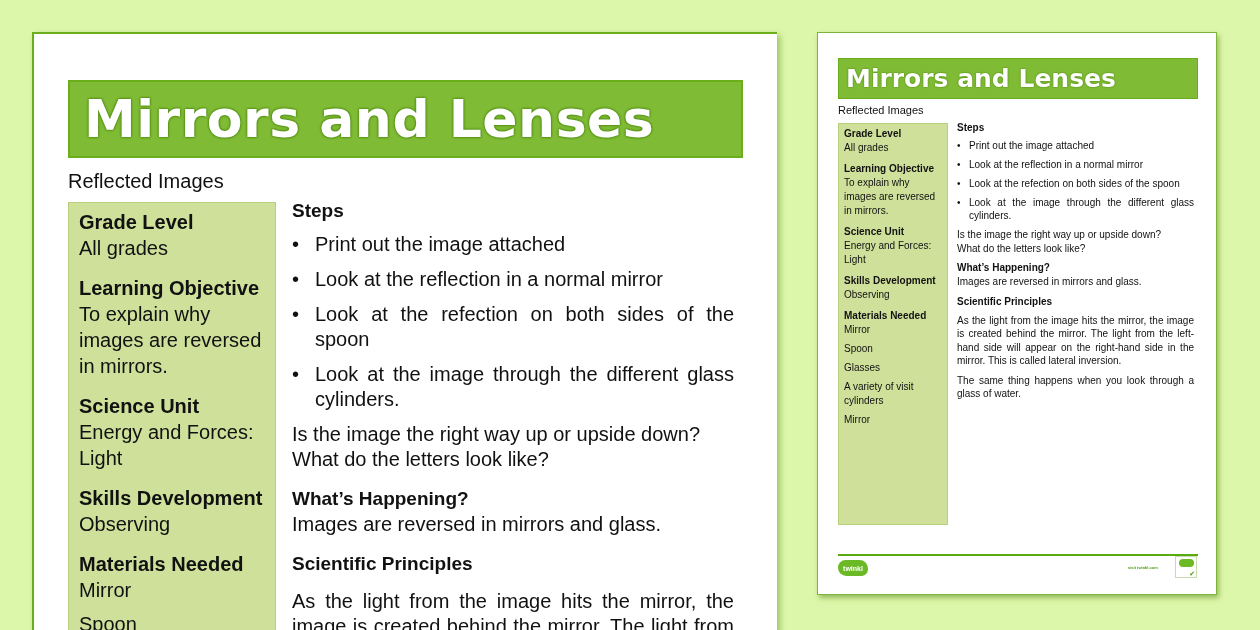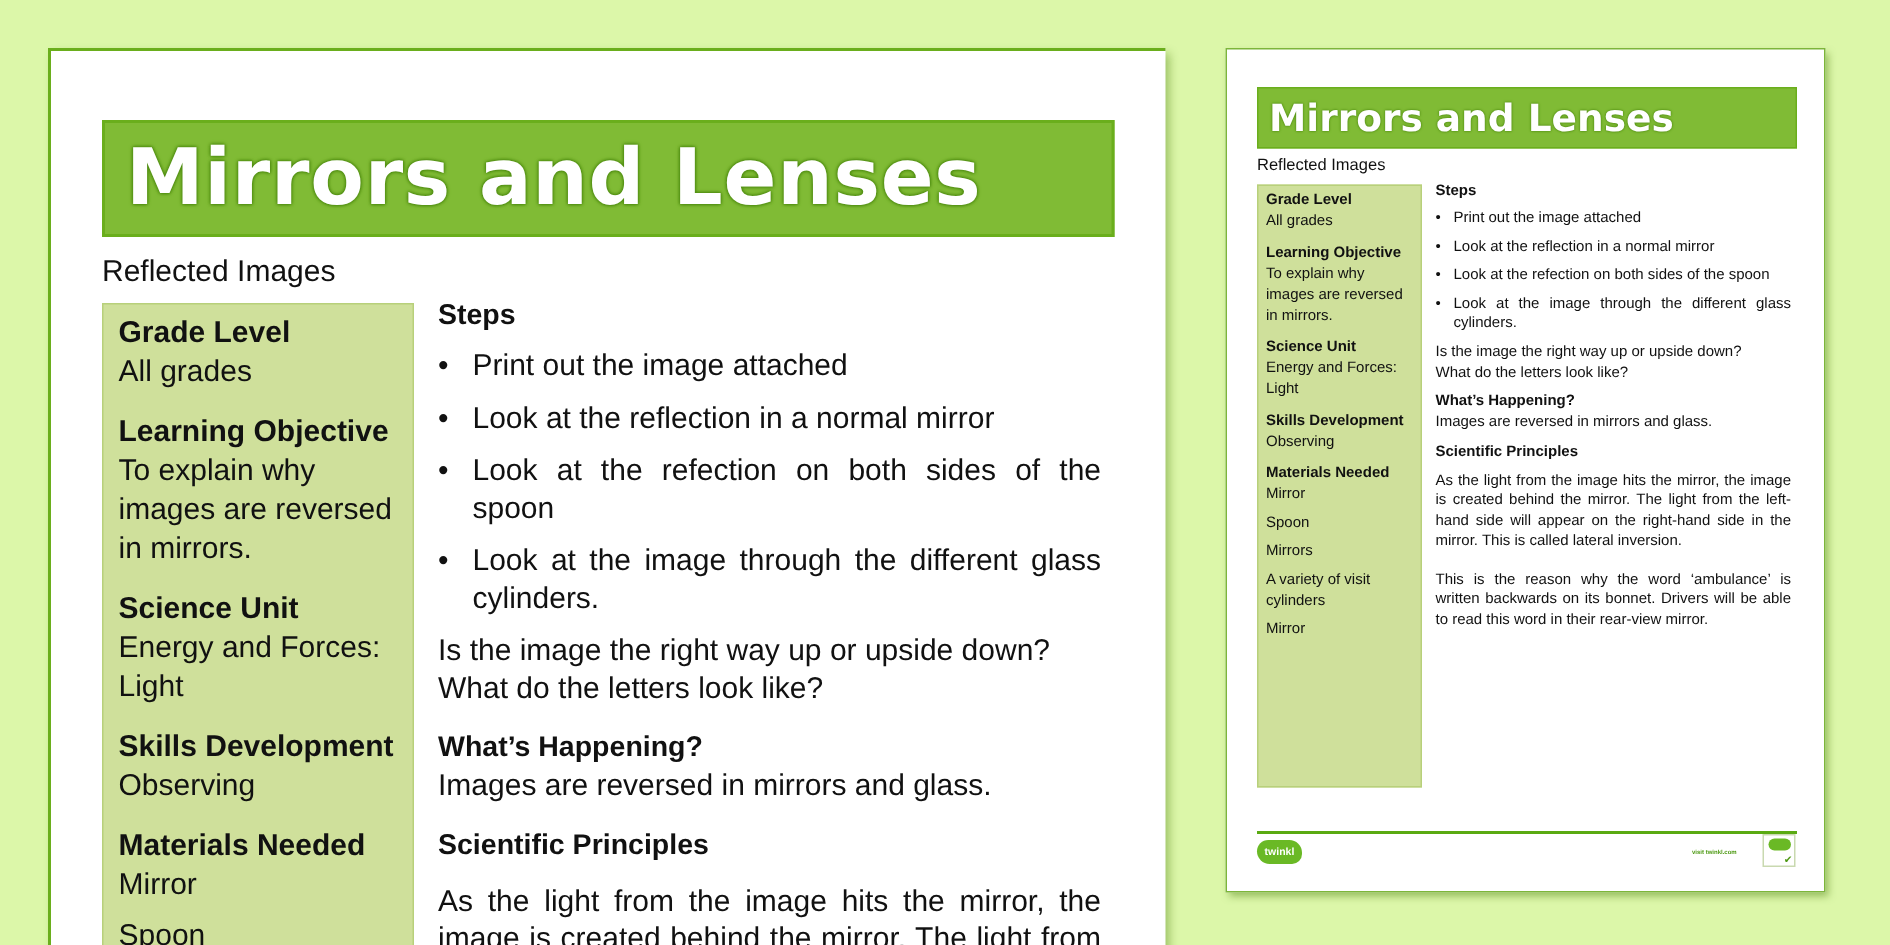--- a/index.html
+++ b/index.html
@@ -266,21 +266,21 @@
       <div class="sb-val">Energy and Forces: Light</div>
     </div>
     <div class="sb-section">
       <div class="sb-head">Skills Development</div>
       <div class="sb-val">Observing</div>
     </div>
     <div class="sb-section">
       <div class="sb-head">Materials Needed</div>
       <div class="sb-list-item">Mirror</div>
       <div class="sb-list-item">Spoon</div>
-      <div class="sb-list-item">Mirrors</div>
+      <div class="sb-list-item">Glasses</div>
       <div class="sb-list-item">A variety of visit cylinders</div>
       <div class="sb-list-item">Mirror</div>
     </div>
   </div>
 
   <div class="main">
     <div class="sec-head">Steps</div>
     <ul class="steps">
       <li><span class="bullet">•</span><span>Print out the image attached</span></li>
       <li><span class="bullet">•</span><span>Look at the reflection in a normal mirror</span></li>
@@ -290,22 +290,22 @@
     <div class="para">Is the image the right way up or upside down?</div>
     <div class="para">What do the letters look like?</div>
     <div class="gap"></div>
     <div class="sec-head">What’s Happening?</div>
     <div class="para">Images are reversed in mirrors and glass.</div>
     <div class="gap"></div>
     <div class="sec-head">Scientific Principles</div>
     <div style="height:5px"></div>
     <div class="para">As the light from the image hits the mirror, the image is created behind the mirror. The light from the left-hand side will appear on the right-hand side in the mirror. This is called lateral inversion.</div>
     <div class="gap"></div>
-    <div class="gap"></div>
-    <div class="para">This is the reason why the word ‘ambulance’ is written backwards on its bonnet. Drivers will be able to read this word in their rear-view mirror.</div>
+    <div class="para">The same thing happens when you look through a glass of water.</div>
+    <div class="gap"></div>
   </div>
 
   <div class="footer-line"></div>
   <div class="logo">twinkl</div>
   <div class="site-url">visit twinkl.com</div>
   <div class="badge">
     <div class="badge-cloud"></div>
     <div class="badge-check">✔</div>
   </div>
 </div>

